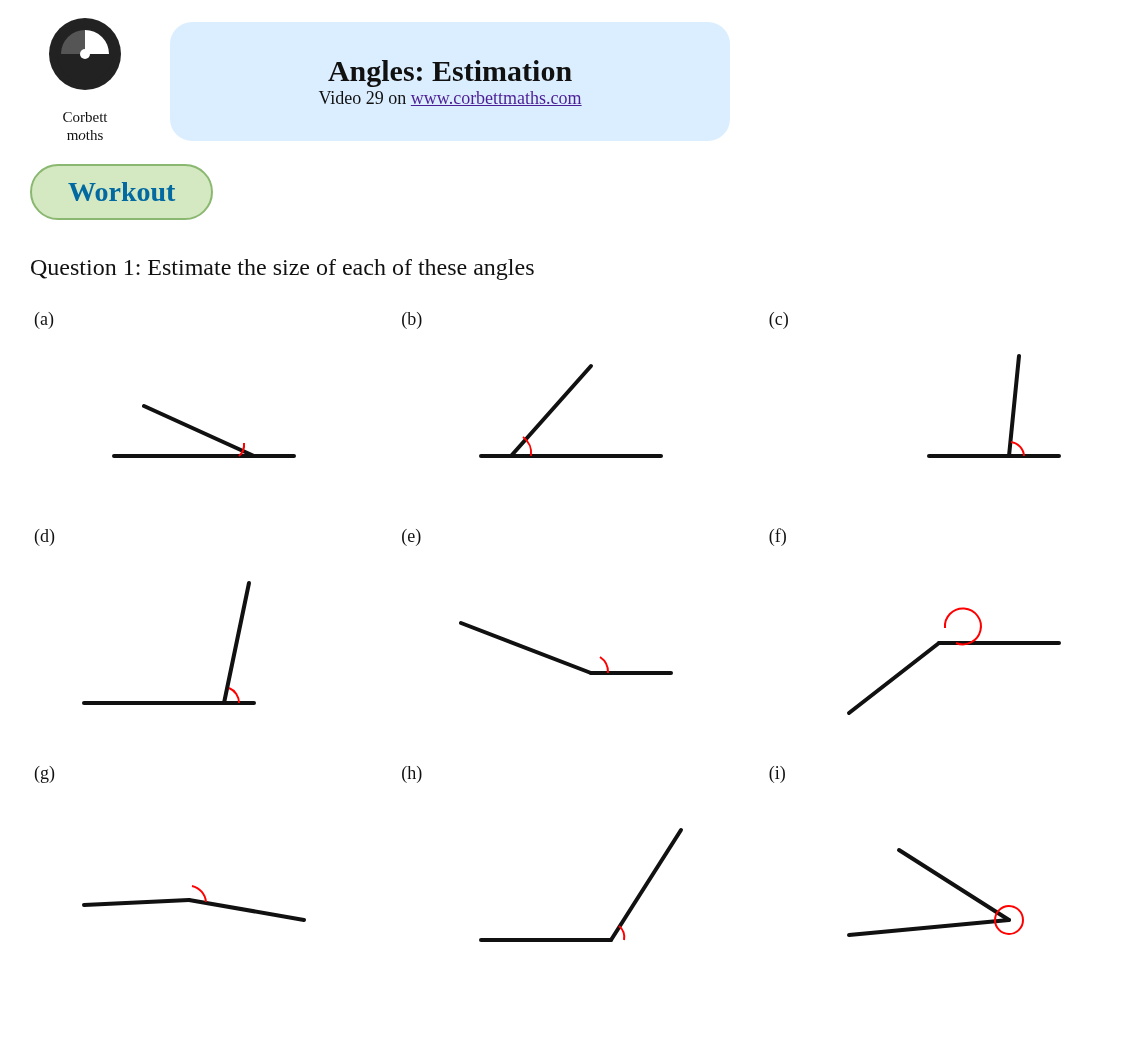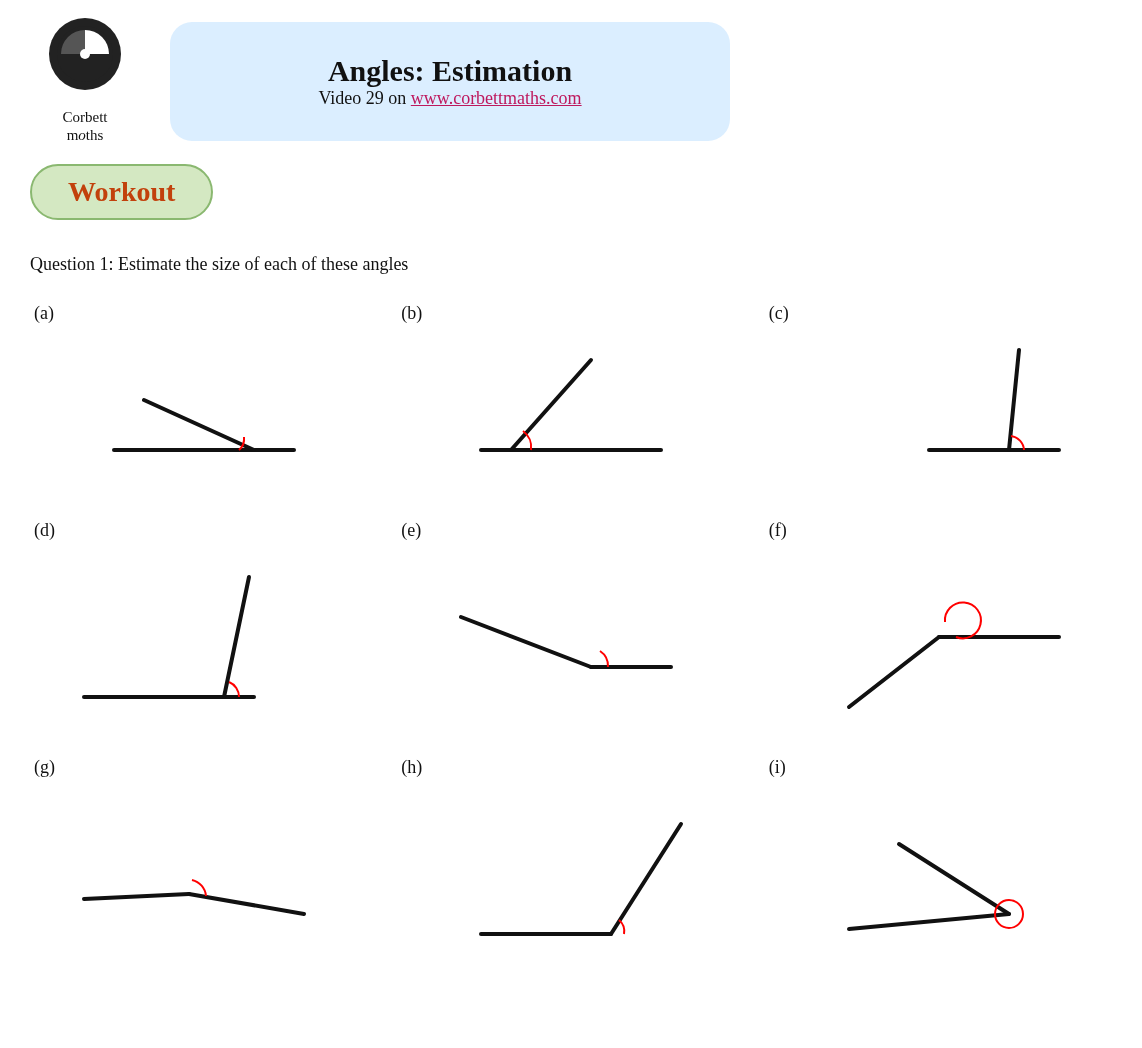--- a/index.html
+++ b/index.html
@@ -66,39 +66,39 @@
       color: #111;
     }
 
     .title-box p {
       font-size: 18px;
       color: #111;
       font-family: Georgia, serif;
     }
 
     .title-box a {
-      color: #be185d;
+      color: #4c1d95;
     }
 
     .workout-badge {
       display: inline-block;
       background: #d4e8c2;
       border: 2px solid #8ab870;
       border-radius: 40px;
       padding: 10px 36px;
       margin: 10px 30px 16px 30px;
       font-size: 28px;
       font-weight: bold;
-      color: #c2410c;
+      color: #0369a1;
       font-family: Georgia, serif;
     }
 
     .question-label {
       margin: 18px 30px 18px 30px;
-      font-size: 18px;
+      font-size: 24px;
       font-family: Georgia, serif;
       color: #111;
     }
 
     .angles-grid {
       display: grid;
       grid-template-columns: 1fr 1fr 1fr;
       gap: 0;
       padding: 0 20px;
     }

